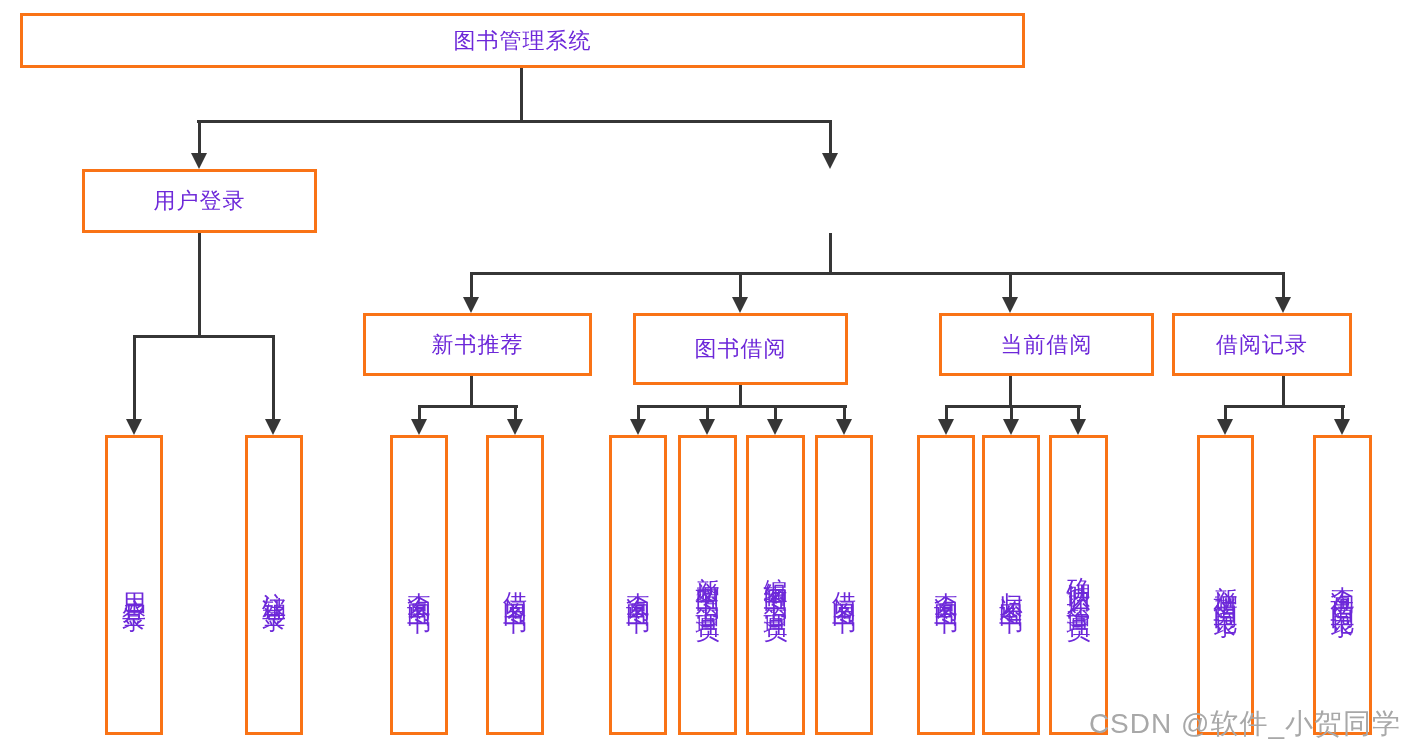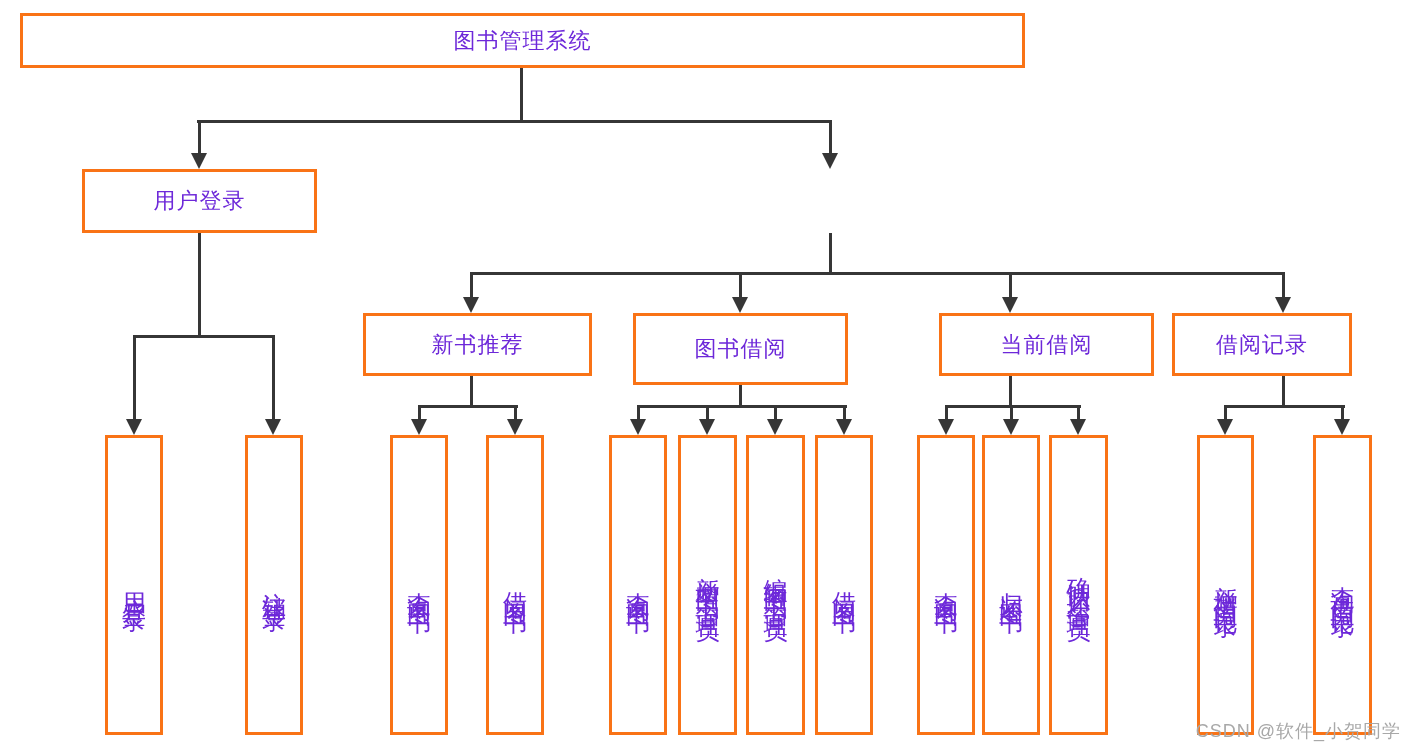--- a/index.html
+++ b/index.html
@@ -50,21 +50,21 @@
     height: 0;
     border-left: 8px solid transparent;
     border-right: 8px solid transparent;
     border-top: 16px solid #363636;
     z-index: 1;
   }
   .watermark {
     position: absolute;
     right: 4px;
     bottom: 4px;
-    font-size: 18px;
+    font-size: 28px;
     color: #a8a8a8;
     letter-spacing: 1px;
     z-index: 3;
     white-space: nowrap;
   }
 </style>
 </head>
 <body>
 
 <div id="canvas">

